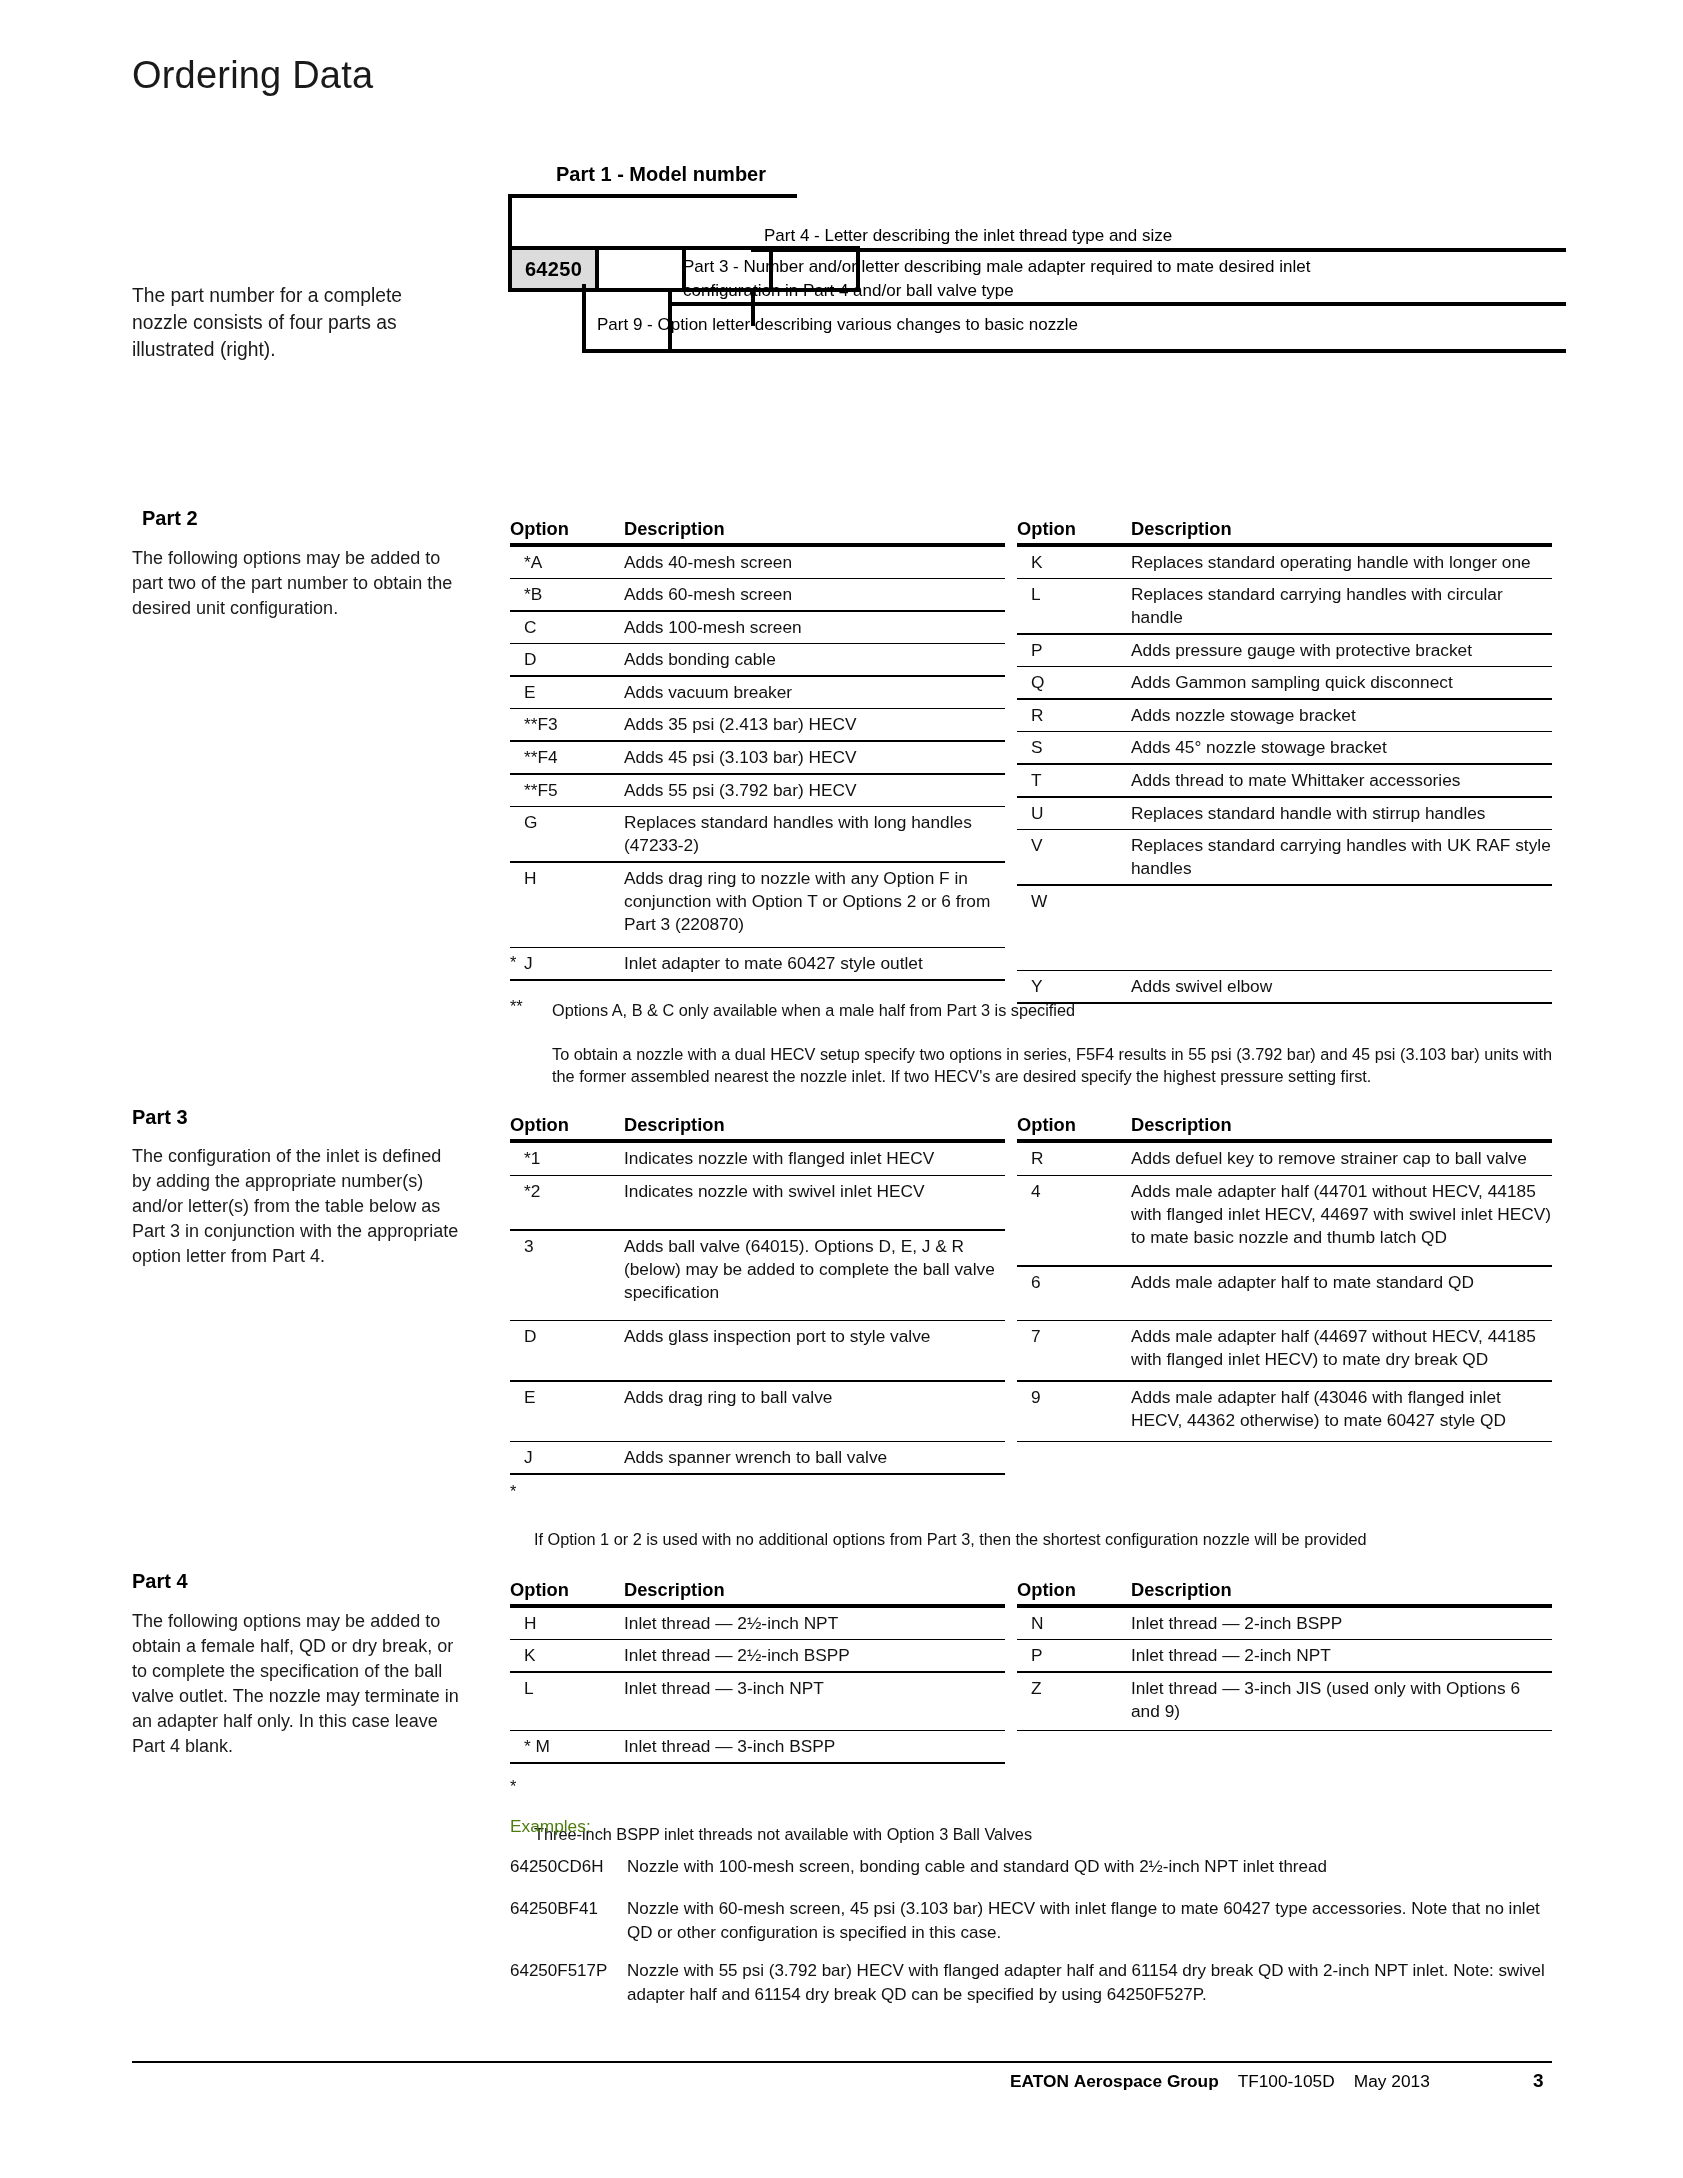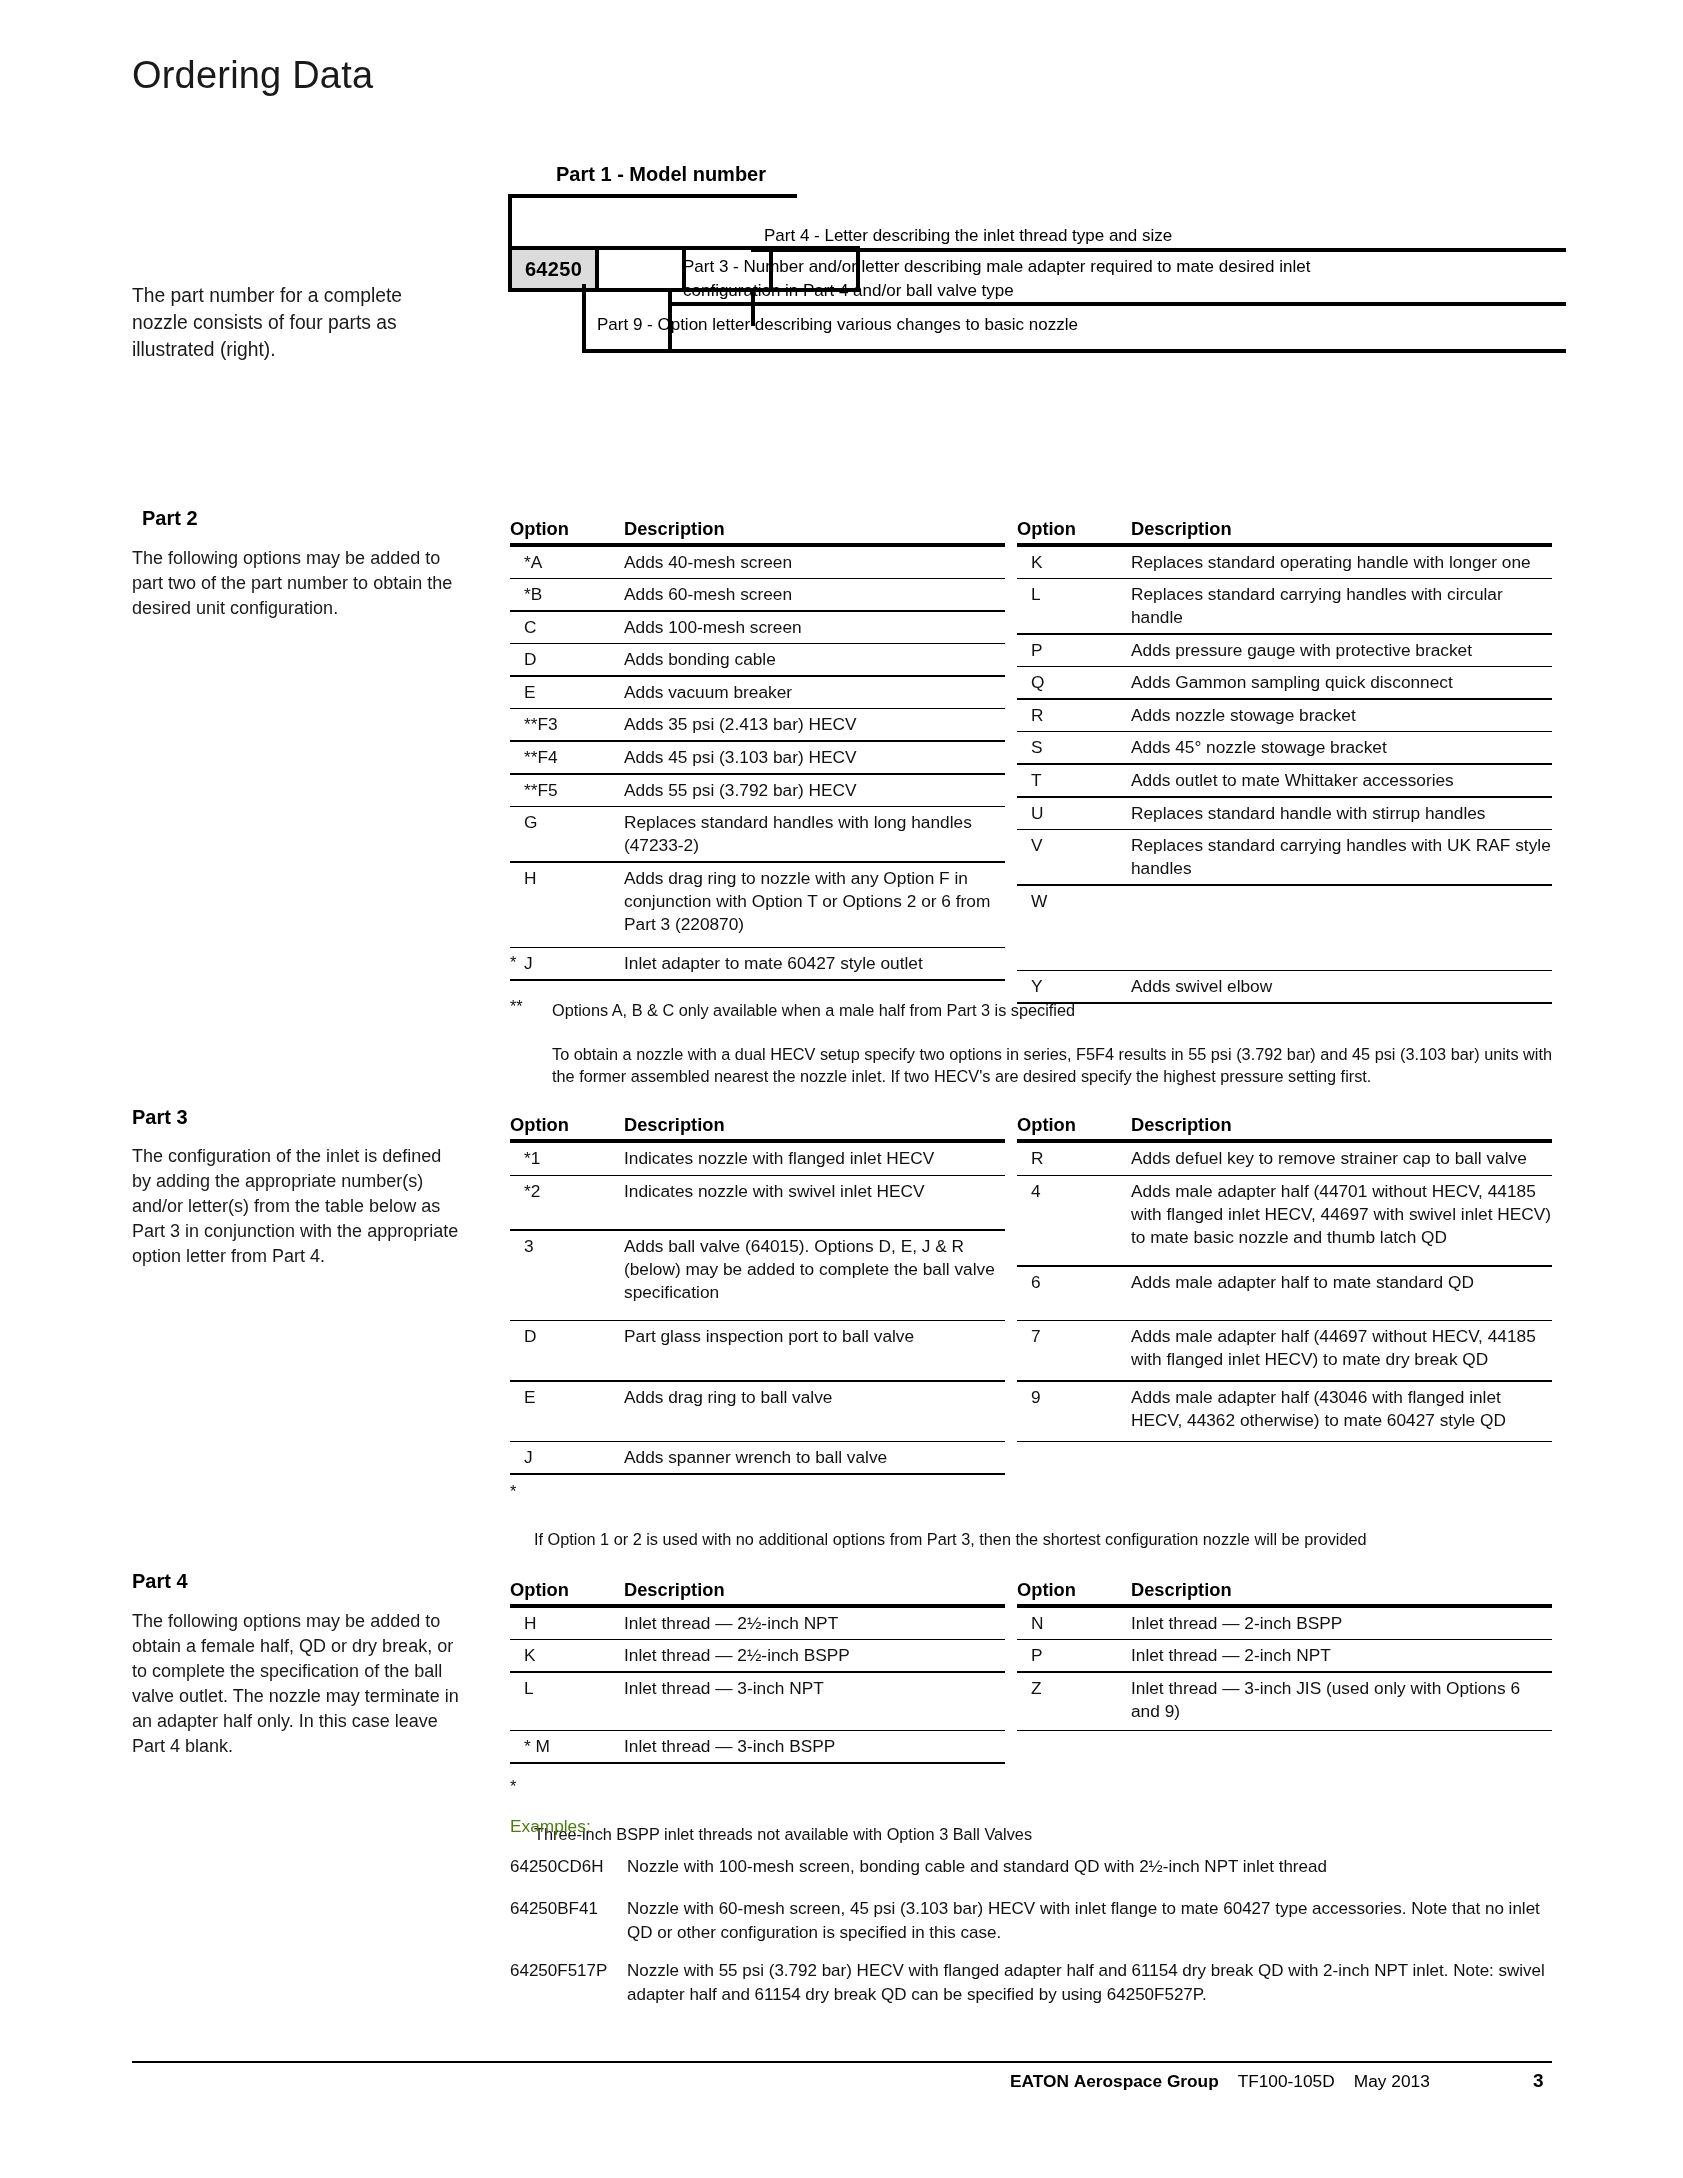--- a/index.html
+++ b/index.html
@@ -233,21 +233,21 @@
           <div class="c-desc">Adds nozzle stowage bracket</div>
         </div>
         <div class="rule-thin"></div>
         <div class="row" style="min-height: 30px;">
           <div class="c-opt">S</div>
           <div class="c-desc">Adds 45° nozzle stowage bracket</div>
         </div>
         <div class="rule-thin"></div>
         <div class="row" style="min-height: 30px;">
           <div class="c-opt">T</div>
-          <div class="c-desc">Adds outlet to mate Whittaker accessories</div>
+          <div class="c-desc">Adds thread to mate Whittaker accessories</div>
         </div>
         <div class="rule-thin"></div>
         <div class="row" style="min-height: 30px;">
           <div class="c-opt">U</div>
           <div class="c-desc">Replaces standard handle with  stirrup handles</div>
         </div>
         <div class="rule-thin"></div>
         <div class="row" style="min-height: 54px;">
           <div class="c-opt">V</div>
           <div class="c-desc">Replaces standard carrying handles with UK RAF style handles</div>
@@ -294,21 +294,21 @@
           <div class="c-desc">Indicates nozzle with swivel inlet HECV</div>
         </div>
         <div class="rule-thin"></div>
         <div class="row" style="min-height: 89px;">
           <div class="c-opt">3</div>
           <div class="c-desc">Adds ball valve (64015). Options D, E, J &amp; R (below) may be added to complete the ball valve specification</div>
         </div>
         <div class="rule-thin"></div>
         <div class="row" style="min-height: 59px;">
           <div class="c-opt">D</div>
-          <div class="c-desc">Part glass inspection port to ball valve</div>
+          <div class="c-desc">Adds glass inspection port to style valve</div>
         </div>
         <div class="rule-thin"></div>
         <div class="row" style="min-height: 59px;">
           <div class="c-opt">E</div>
           <div class="c-desc">Adds drag ring to ball valve</div>
         </div>
         <div class="rule-thin"></div>
         <div class="row">
           <div class="c-opt">J</div>
           <div class="c-desc">Adds spanner wrench to ball valve</div>

